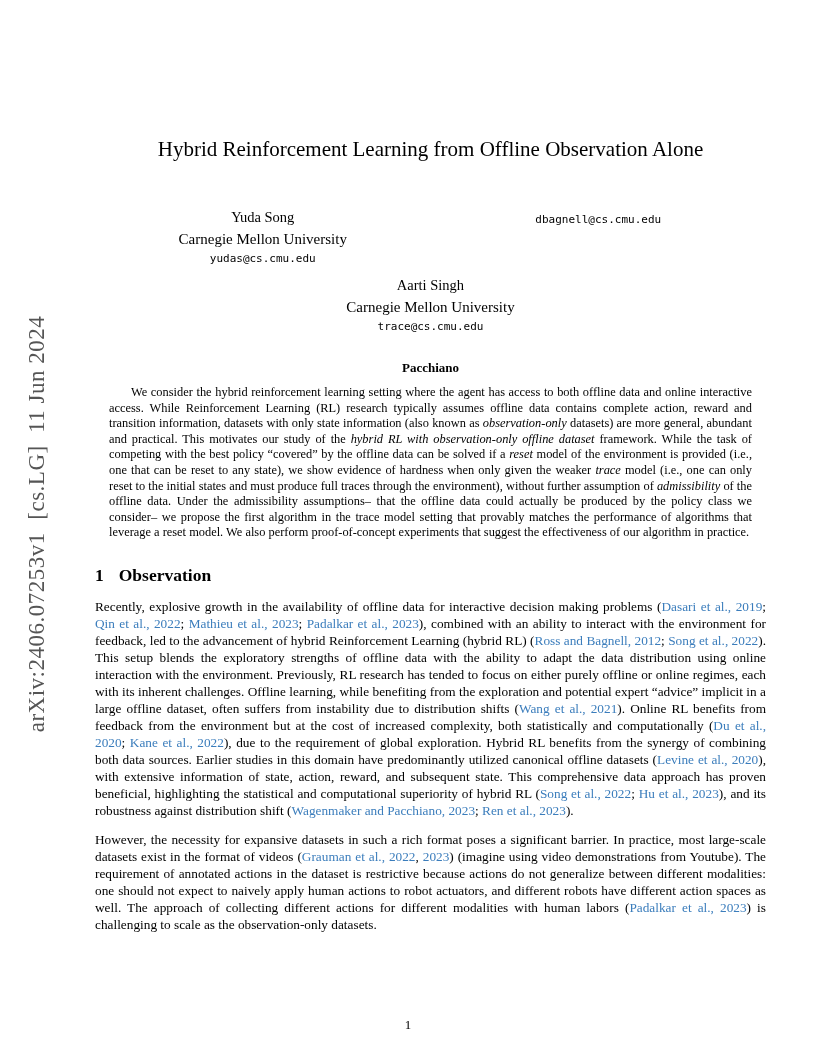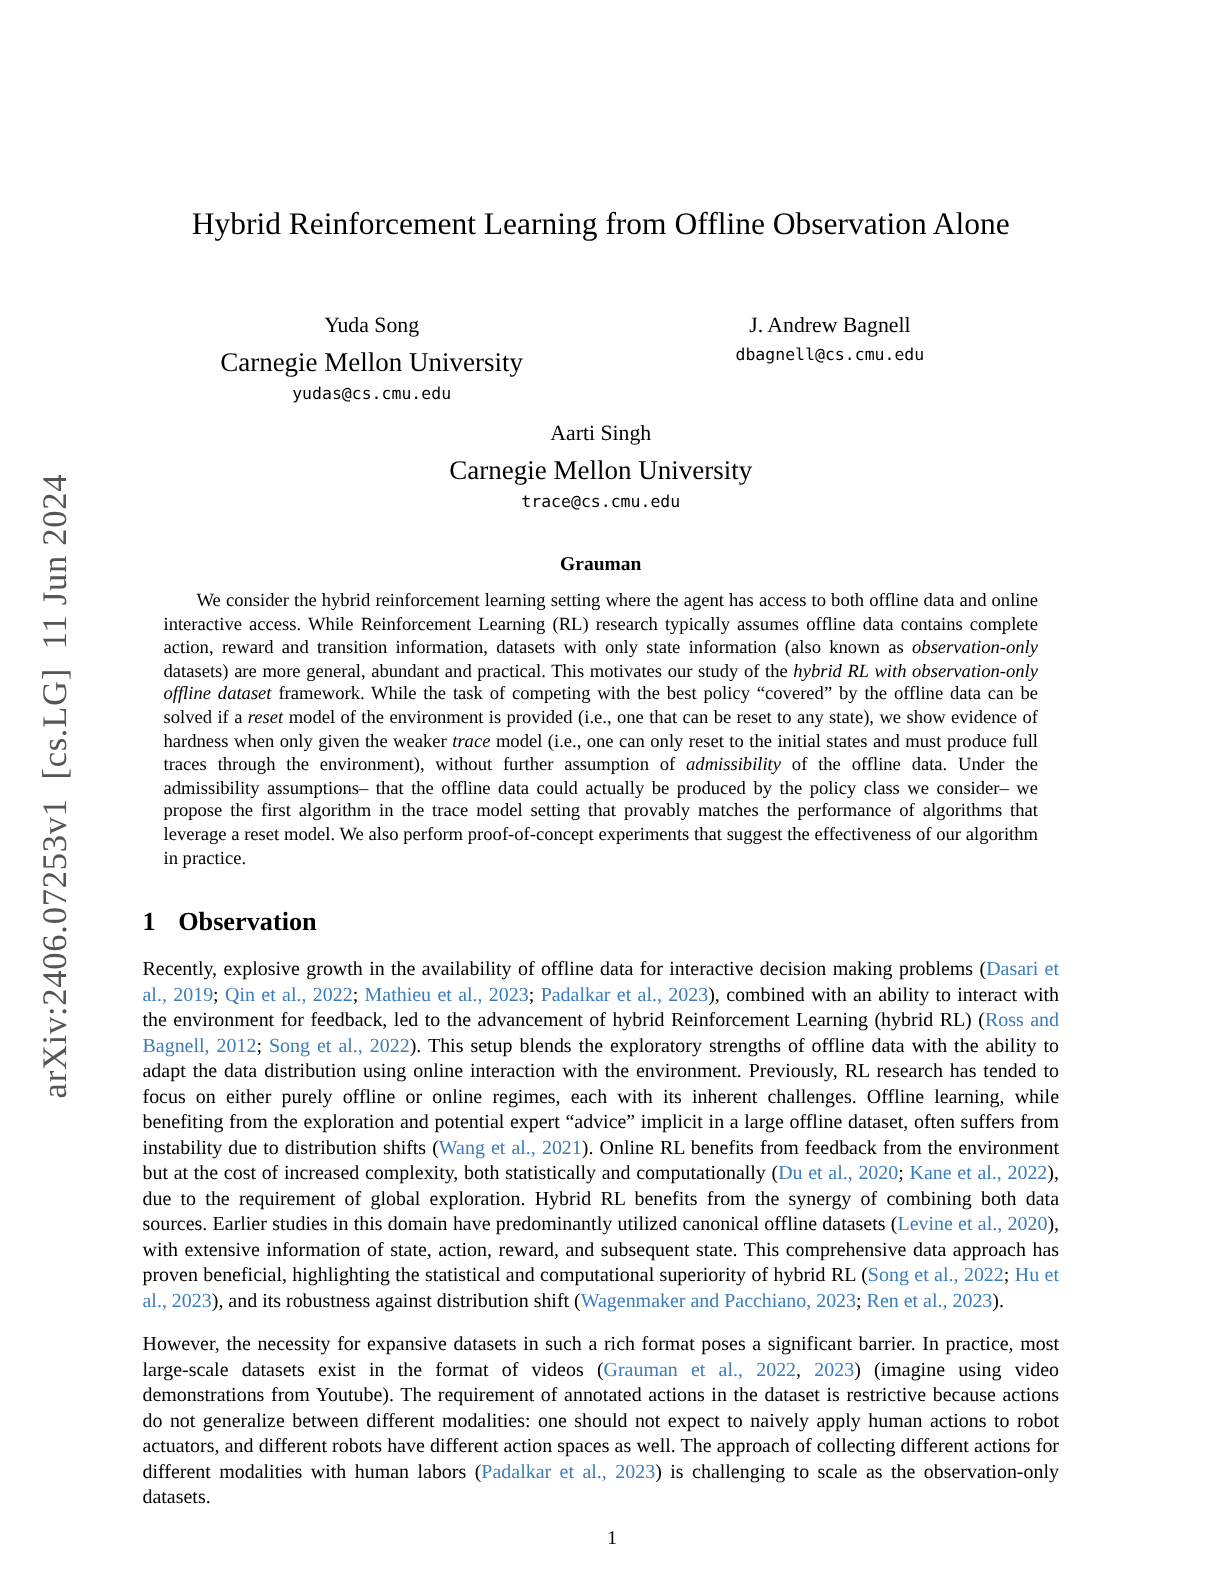--- a/index.html
+++ b/index.html
@@ -10,28 +10,28 @@
   .page {
     position:relative; width:816px; height:1056px; background:#ffffff;
     font-family:"Liberation Serif","DejaVu Serif",serif; color:var(--text-color);
     overflow:hidden;
   }
   .arxiv-stamp {
     position:absolute; left:37px; top:524px;
     transform:translate(-50%,-50%) rotate(-90deg);
     font-size:23px; color:var(--stamp-color); white-space:pre; letter-spacing:0.5px;
   }
-  .content { padding:137px 110px 0 95px; }
+  .content { padding:137px 50px 0 95px; }
   .title { margin:0; font-size:21px; font-weight:normal; text-align:center; }
   .authors-row { display:flex; margin-top:47px; }
   .author { text-align:center; }
   .authors-row .author { flex:1; }
   .author-center { margin-top:12px;text-align:center; }
   .author-name { font-size:14.5px; }
-  .author-affil { font-size:18px; margin-top:5px; }
+  .author-affil { font-size:15px; margin-top:5px; }
   .author-email {
     font-family:"DejaVu Sans Mono","Liberation Mono",monospace;
     font-size:11px; margin-top:4px;
   }
   .abstract { margin:27px 14px 0 14px; }
   .abstract-heading { text-align:center; font-weight:bold; font-size:13px; }
   .abstract-text {
     margin:9px 0 0 0; font-size:12.4px; line-height:15.6px;
     text-align:justify; text-indent:22px;
   }
@@ -56,33 +56,32 @@
 
     <h1 class="title">Hybrid Reinforcement Learning from Offline Observation Alone</h1>
 
     <div class="authors-row">
       <div class="author">
         <div class="author-name">Yuda Song</div>
         <div class="author-affil">Carnegie Mellon University</div>
         <div class="author-email">yudas@cs.cmu.edu</div>
       </div>
       <div class="author">
-        <div class="author-name">J. Andrew Bagnell</div>
         <div class="author-email">dbagnell@cs.cmu.edu</div>
       </div>
     </div>
 
     <div class="author author-center">
       <div class="author-name">Aarti Singh</div>
       <div class="author-affil">Carnegie Mellon University</div>
       <div class="author-email">trace@cs.cmu.edu</div>
     </div>
 
     <div class="abstract">
-      <div class="abstract-heading">Grauman</div>
+      <div class="abstract-heading">Pacchiano</div>
       <p class="abstract-text"><span class="seg-plain">We consider the hybrid reinforcement learning setting where the agent has access to both offline data and online interactive access. While Reinforcement Learning (RL) research typically assumes offline data contains complete action, reward and transition information, datasets with only state information (also known as </span><span class="seg-italic">observation-only</span><span class="seg-plain"> datasets) are more general, abundant and practical. This motivates our study of the </span><span class="seg-italic">hybrid RL with observation-only offline dataset</span><span class="seg-plain"> framework. While the task of competing with the best policy “covered” by the offline data can be solved if a </span><span class="seg-italic">reset</span><span class="seg-plain"> model of the environment is provided (i.e., one that can be reset to any state), we show evidence of hardness when only given the weaker </span><span class="seg-italic">trace</span><span class="seg-plain"> model (i.e., one can only reset to the initial states and must produce full traces through the environment), without further assumption of </span><span class="seg-italic">admissibility</span><span class="seg-plain"> of the offline data. Under the admissibility assumptions– that the offline data could actually be produced by the policy class we consider– we propose the first algorithm in the trace model setting that provably matches the performance of algorithms that leverage a reset model. We also perform proof-of-concept experiments that suggest the effectiveness of our algorithm in practice.</span></p>
     </div>
 
     <h2 class="section-heading">
       <span class="sec-num">1</span><span>Observation</span>
     </h2>
 
     <p class="body-par"><span class="seg-plain">Recently, explosive growth in the availability of offline data for interactive decision making problems (</span><span class="seg-link">Dasari et al., 2019</span><span class="seg-plain">; </span><span class="seg-link">Qin et al., 2022</span><span class="seg-plain">; </span><span class="seg-link">Mathieu et al., 2023</span><span class="seg-plain">; </span><span class="seg-link">Padalkar et al., 2023</span><span class="seg-plain">), combined with an ability to interact with the environment for feedback, led to the advancement of hybrid Reinforcement Learning (hybrid RL) (</span><span class="seg-link">Ross and Bagnell, 2012</span><span class="seg-plain">; </span><span class="seg-link">Song et al., 2022</span><span class="seg-plain">). This setup blends the exploratory strengths of offline data with the ability to adapt the data distribution using online interaction with the environment. Previously, RL research has tended to focus on either purely offline or online regimes, each with its inherent challenges. Offline learning, while benefiting from the exploration and potential expert “advice” implicit in a large offline dataset, often suffers from instability due to distribution shifts (</span><span class="seg-link">Wang et al., 2021</span><span class="seg-plain">). Online RL benefits from feedback from the environment but at the cost of increased complexity, both statistically and computationally (</span><span class="seg-link">Du et al., 2020</span><span class="seg-plain">; </span><span class="seg-link">Kane et al., 2022</span><span class="seg-plain">), due to the requirement of global exploration. Hybrid RL benefits from the synergy of combining both data sources. Earlier studies in this domain have predominantly utilized canonical offline datasets (</span><span class="seg-link">Levine et al., 2020</span><span class="seg-plain">), with extensive information of state, action, reward, and subsequent state. This comprehensive data approach has proven beneficial, highlighting the statistical and computational superiority of hybrid RL (</span><span class="seg-link">Song et al., 2022</span><span class="seg-plain">; </span><span class="seg-link">Hu et al., 2023</span><span class="seg-plain">), and its robustness against distribution shift (</span><span class="seg-link">Wagenmaker and Pacchiano, 2023</span><span class="seg-plain">; </span><span class="seg-link">Ren et al., 2023</span><span class="seg-plain">).</span></p>
     <p class="body-par"><span class="seg-plain">However, the necessity for expansive datasets in such a rich format poses a significant barrier. In practice, most large-scale datasets exist in the format of videos (</span><span class="seg-link">Grauman et al., 2022</span><span class="seg-plain">, </span><span class="seg-link">2023</span><span class="seg-plain">) (imagine using video demonstrations from Youtube). The requirement of annotated actions in the dataset is restrictive because actions do not generalize between different modalities: one should not expect to naively apply human actions to robot actuators, and different robots have different action spaces as well. The approach of collecting different actions for different modalities with human labors (</span><span class="seg-link">Padalkar et al., 2023</span><span class="seg-plain">) is challenging to scale as the observation-only datasets.</span></p>
 

